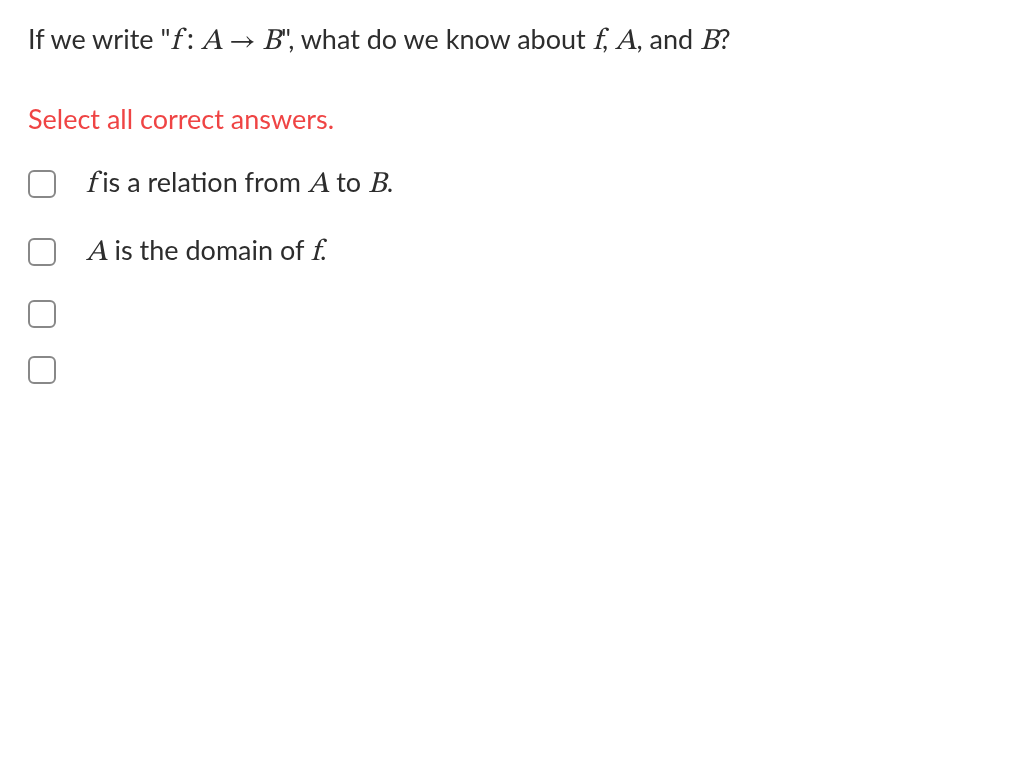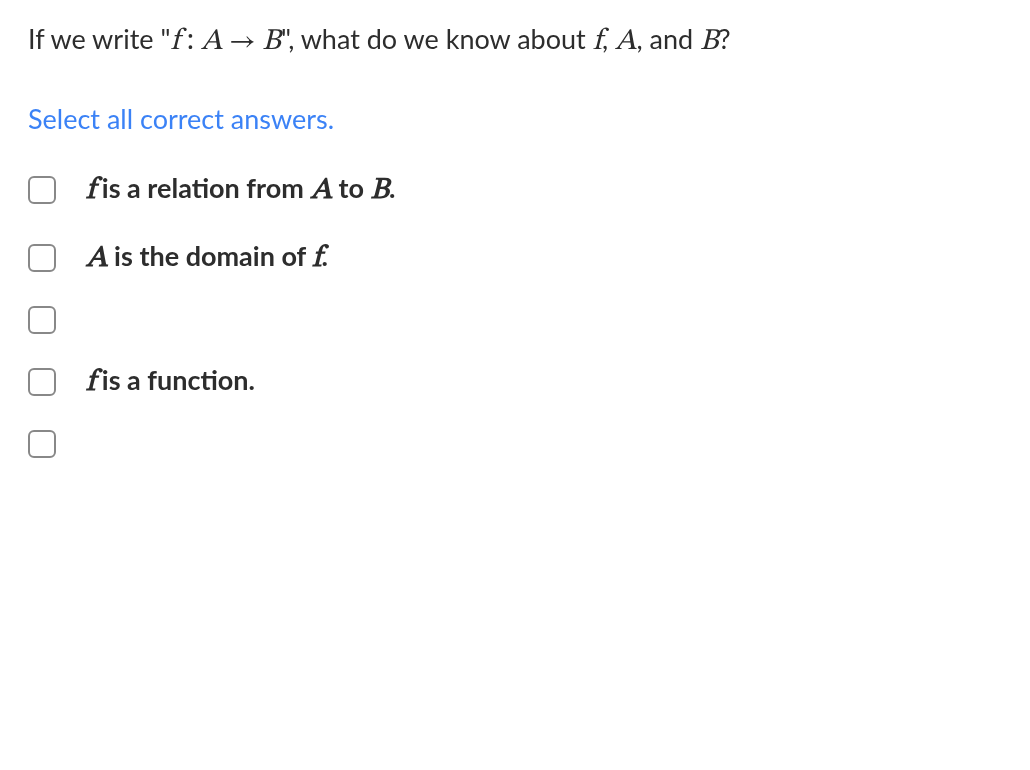--- a/index.html
+++ b/index.html
@@ -17,34 +17,33 @@
     }
     .question-text {
       font-size: 27px;
       line-height: 1.4;
       color: #2d2d2d;
       margin-bottom: 38px;
     }
     .instruction {
       font-size: 27px;
       line-height: 1.4;
-      color: #3b82f6;
-      margin-bottom: 18px;
+      color: #ef4444;
+      margin-bottom: 12px;
     }
     .options {
       display: flex;
       flex-direction: column;
       gap: 0;
     }
     .option {
       display: flex;
       align-items: center;
       padding: 14px 0;
       gap: 30px;
-      font-weight: bold;
     }
     .checkbox {
       width: 28px;
       height: 28px;
       border: 2px solid #888;
       border-radius: 6px;
       background: #fff;
       flex-shrink: 0;
       cursor: pointer;
     }
@@ -83,18 +82,14 @@
     </div>
     <div class="option">
       <div class="checkbox"></div>
       <div class="option-label"><span class="mvar">A</span><span> is the domain of </span><span class="mvar">f</span><span>.</span></div>
     </div>
     <div class="option">
       <div class="checkbox"></div>
     </div>
     <div class="option">
       <div class="checkbox"></div>
-      <div class="option-label"><span class="mvar">f</span><span> is a function.</span></div>
-    </div>
-    <div class="option">
-      <div class="checkbox"></div>
     </div>
   </div>
 
 </body></html>

